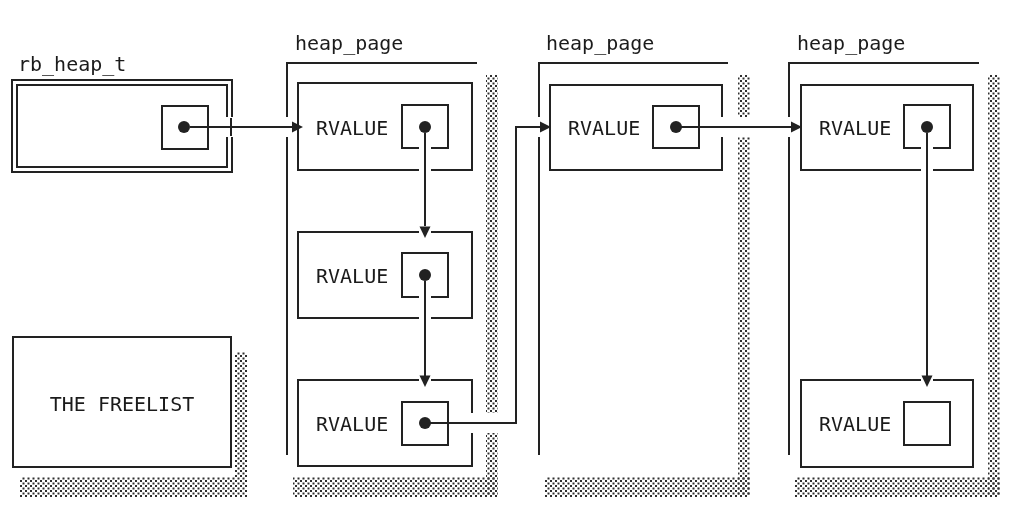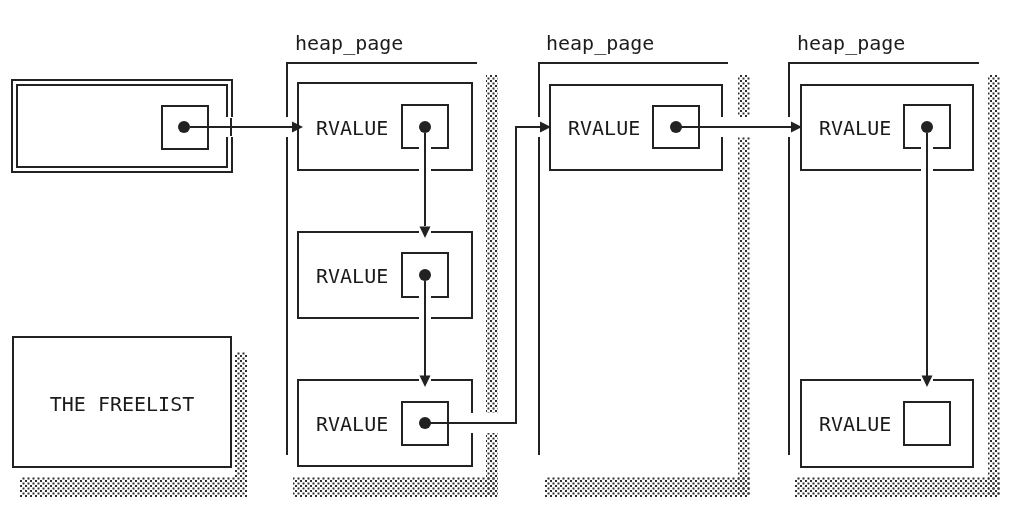--- a/index.html
+++ b/index.html
@@ -100,20 +100,21 @@
     <g fill="#222">
       <circle cx="184" cy="127" r="6"></circle>
       <circle cx="425" cy="127" r="6"></circle>
       <circle cx="425" cy="275" r="6"></circle>
       <circle cx="425" cy="423" r="6"></circle>
       <circle cx="676" cy="127" r="6"></circle>
       <circle cx="927" cy="127" r="6"></circle>
     </g>
   </svg>
 
+  <div class="lbl" style="left:18px;top:53px">rb_heap_t</div>
 
   <div class="lbl" style="left:295px;top:32px">heap_page</div>
   <div class="lbl" style="left:546px;top:32px">heap_page</div>
   <div class="lbl" style="left:797px;top:32px">heap_page</div>
 
 
   <div class="lbl" style="left:316px;top:117px">RVALUE</div>
   <div class="lbl" style="left:316px;top:265px">RVALUE</div>
   <div class="lbl" style="left:316px;top:413px">RVALUE</div>
   <div class="lbl" style="left:568px;top:117px">RVALUE</div>

